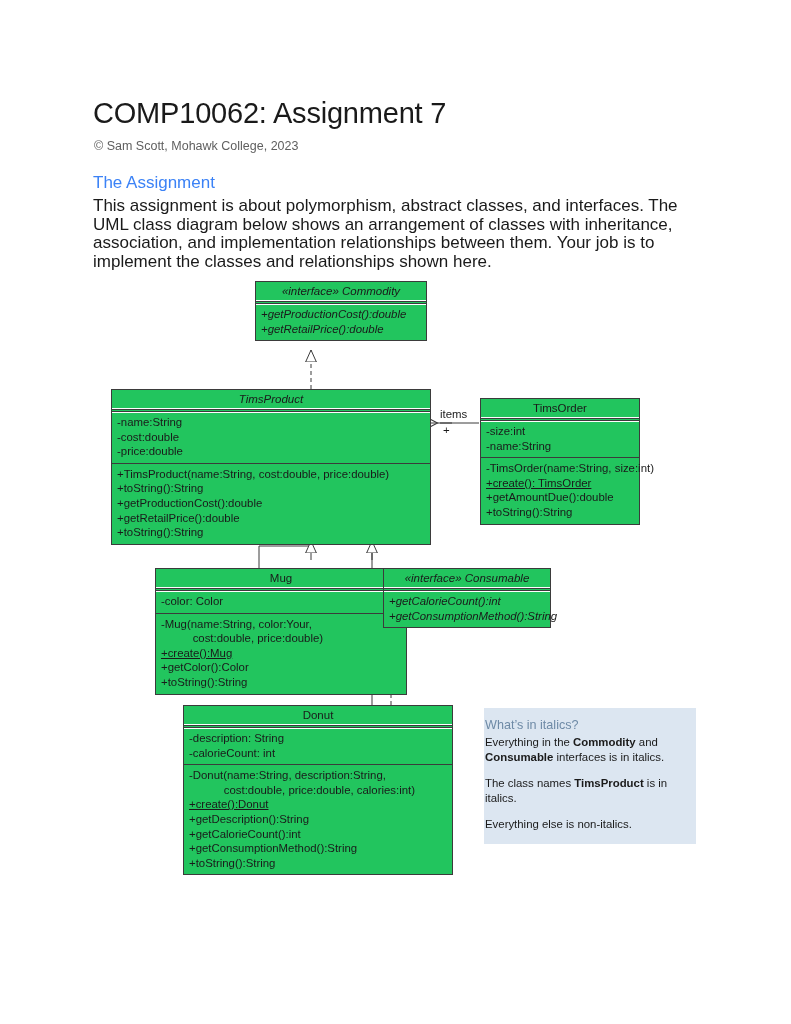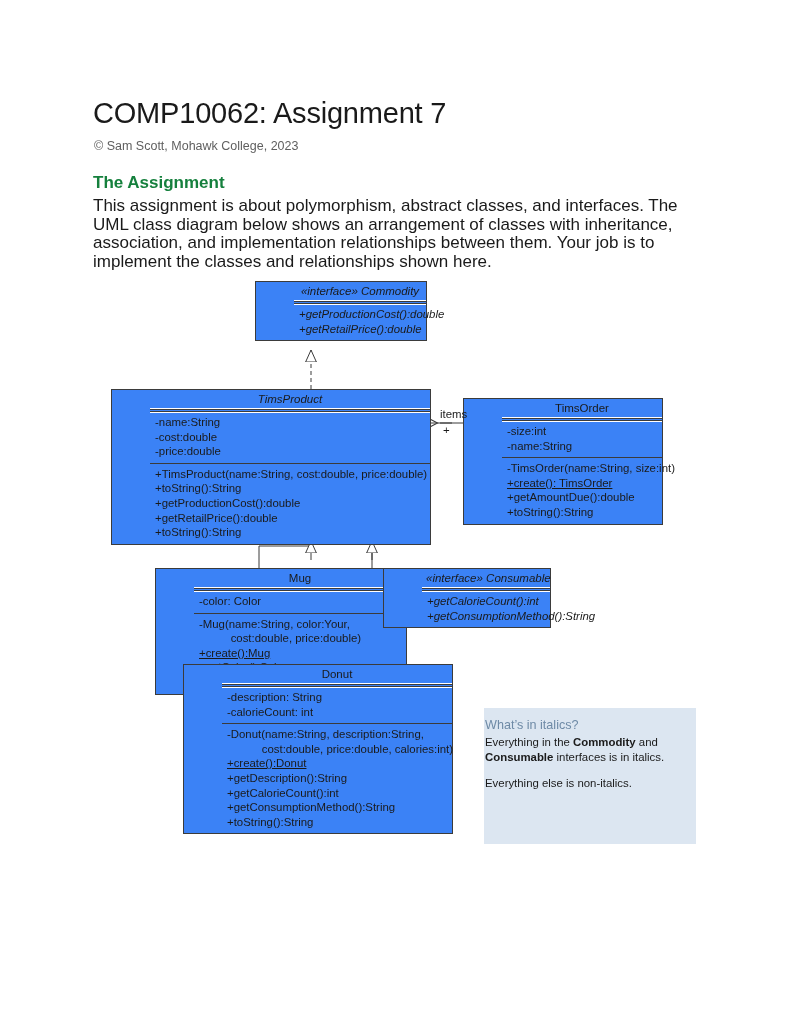--- a/index.html
+++ b/index.html
@@ -33,40 +33,39 @@
     top: 139px;
     font-size: 12.5px;
     color: #5f5f5f;
     white-space: nowrap;
   }
   .section-heading {
     position: absolute;
     left: 93px;
     top: 173px;
     font-size: 17px;
-    font-weight: 700;
-    color: #15803d;
+    font-weight: 400;
+    color: #3b82f6;
     white-space: nowrap;
   }
   .body-para {
     position: absolute;
     left: 93px;
     top: 197px;
     width: 600px;
     font-size: 17px;
     line-height: 18.5px;
     color: #1a1a1a;
   }
   .uml-box {
     position: absolute;
-    background: #3b82f6;
+    background: #22c55e;
     border: 1px solid #3b3b3b;
     box-sizing: border-box;
     z-index: 5;
-    padding-left: 38px;
   }
   .uml-title {
     text-align: center;
     font-size: 11.5px;
     padding: 3px 4px 4px 4px;
     border-bottom: 1px solid #3b3b3b;
     box-shadow: inset 0 -3px 0 -2px #ffffff, 0 1px 0 0 #ffffff;
     white-space: nowrap;
   }
   .uml-title.dbl {
@@ -184,21 +183,21 @@
   </div>
   <div class="uml-compartment">
     <div class="uml-row">+TimsProduct(name:String, cost:double, price:double)</div>
     <div class="uml-row">+toString():String</div>
     <div class="uml-row">+getProductionCost():double</div>
     <div class="uml-row">+getRetailPrice():double</div>
     <div class="uml-row">+toString():String</div>
   </div>
 </div>
 
-<div class="uml-box" style="left:463px; top:398px; width:200px;">
+<div class="uml-box" style="left:480px; top:398px; width:160px;">
   <div class="uml-title dbl">TimsOrder</div>
   <div class="uml-compartment">
     <div class="uml-row">-size:int</div>
     <div class="uml-row">-name:String</div>
   </div>
   <div class="uml-compartment">
     <div class="uml-row">-TimsOrder(name:String, size:int)</div>
     <div class="uml-row underline"><span class="u">+create(): TimsOrder</span></div>
     <div class="uml-row">+getAmountDue():double</div>
     <div class="uml-row">+toString():String</div>
@@ -220,34 +219,35 @@
 </div>
 
 <div class="uml-box" style="left:383px; top:568px; width:168px;">
   <div class="uml-title dbl uml-italic">«interface» Consumable</div>
   <div class="uml-compartment">
     <div class="uml-row italic">+getCalorieCount():int</div>
     <div class="uml-row italic">+getConsumptionMethod():String</div>
   </div>
 </div>
 
-<div class="uml-box" style="left:183px; top:664px; width:270px;">
+<div class="uml-box" style="left:183px; top:705px; width:270px;">
   <div class="uml-title dbl">Donut</div>
   <div class="uml-compartment">
     <div class="uml-row">-description: String</div>
     <div class="uml-row">-calorieCount: int</div>
   </div>
   <div class="uml-compartment">
     <div class="uml-row">-Donut(name:String, description:String,</div>
     <div class="uml-row">           cost:double, price:double, calories:int)</div>
     <div class="uml-row underline"><span class="u">+create():Donut</span></div>
     <div class="uml-row">+getDescription():String</div>
     <div class="uml-row">+getCalorieCount():int</div>
     <div class="uml-row">+getConsumptionMethod():String</div>
     <div class="uml-row">+toString():String</div>
   </div>
 </div>
 
 <div class="callout">
   <div class="callout-heading">What’s in italics?</div>
   <p class="callout-para"><span>Everything in the </span><b>Commodity</b><span> and </span><b>Consumable</b><span> interfaces is in italics.</span></p>
+  <p class="callout-para"><span>The class names </span><b>TimsProduct</b><span> is in italics.</span></p>
   <p class="callout-para">Everything else is non-italics.</p>
 </div>
 
 </body></html>

